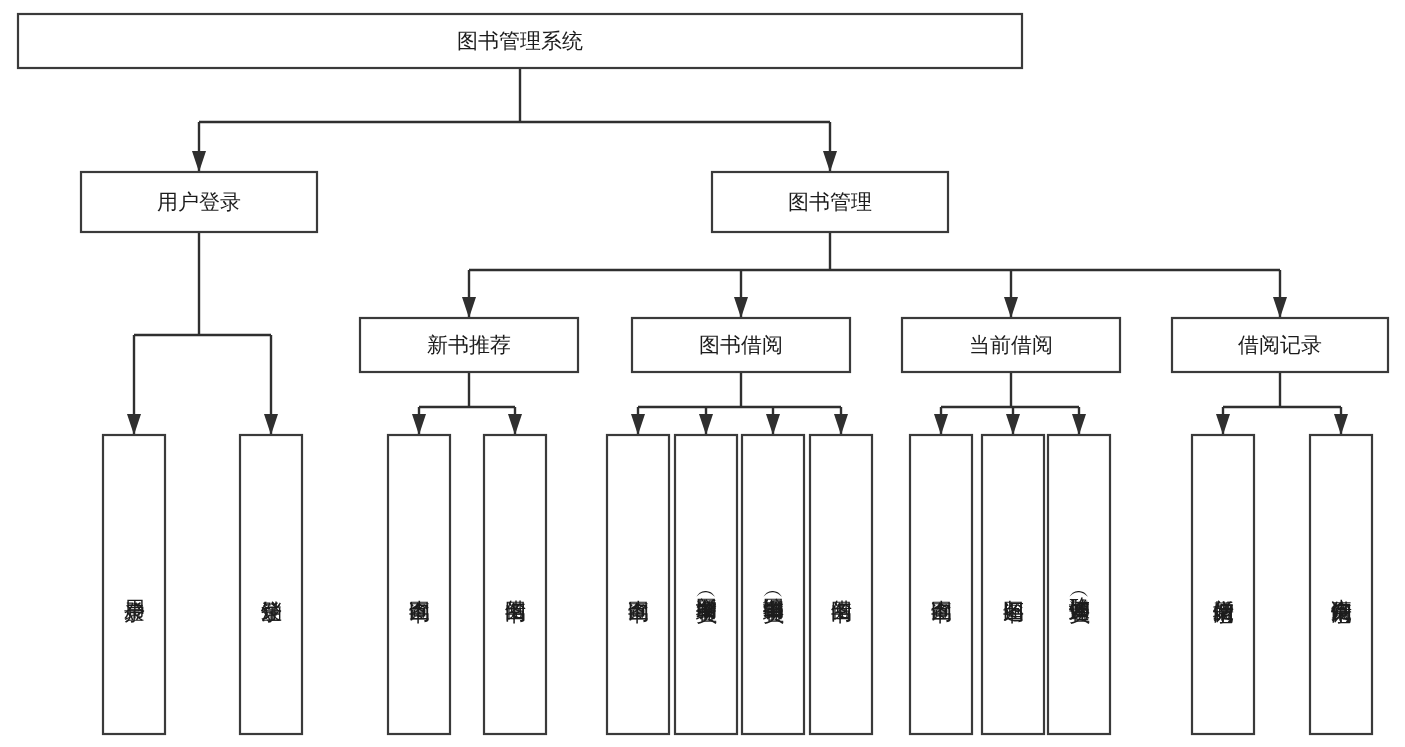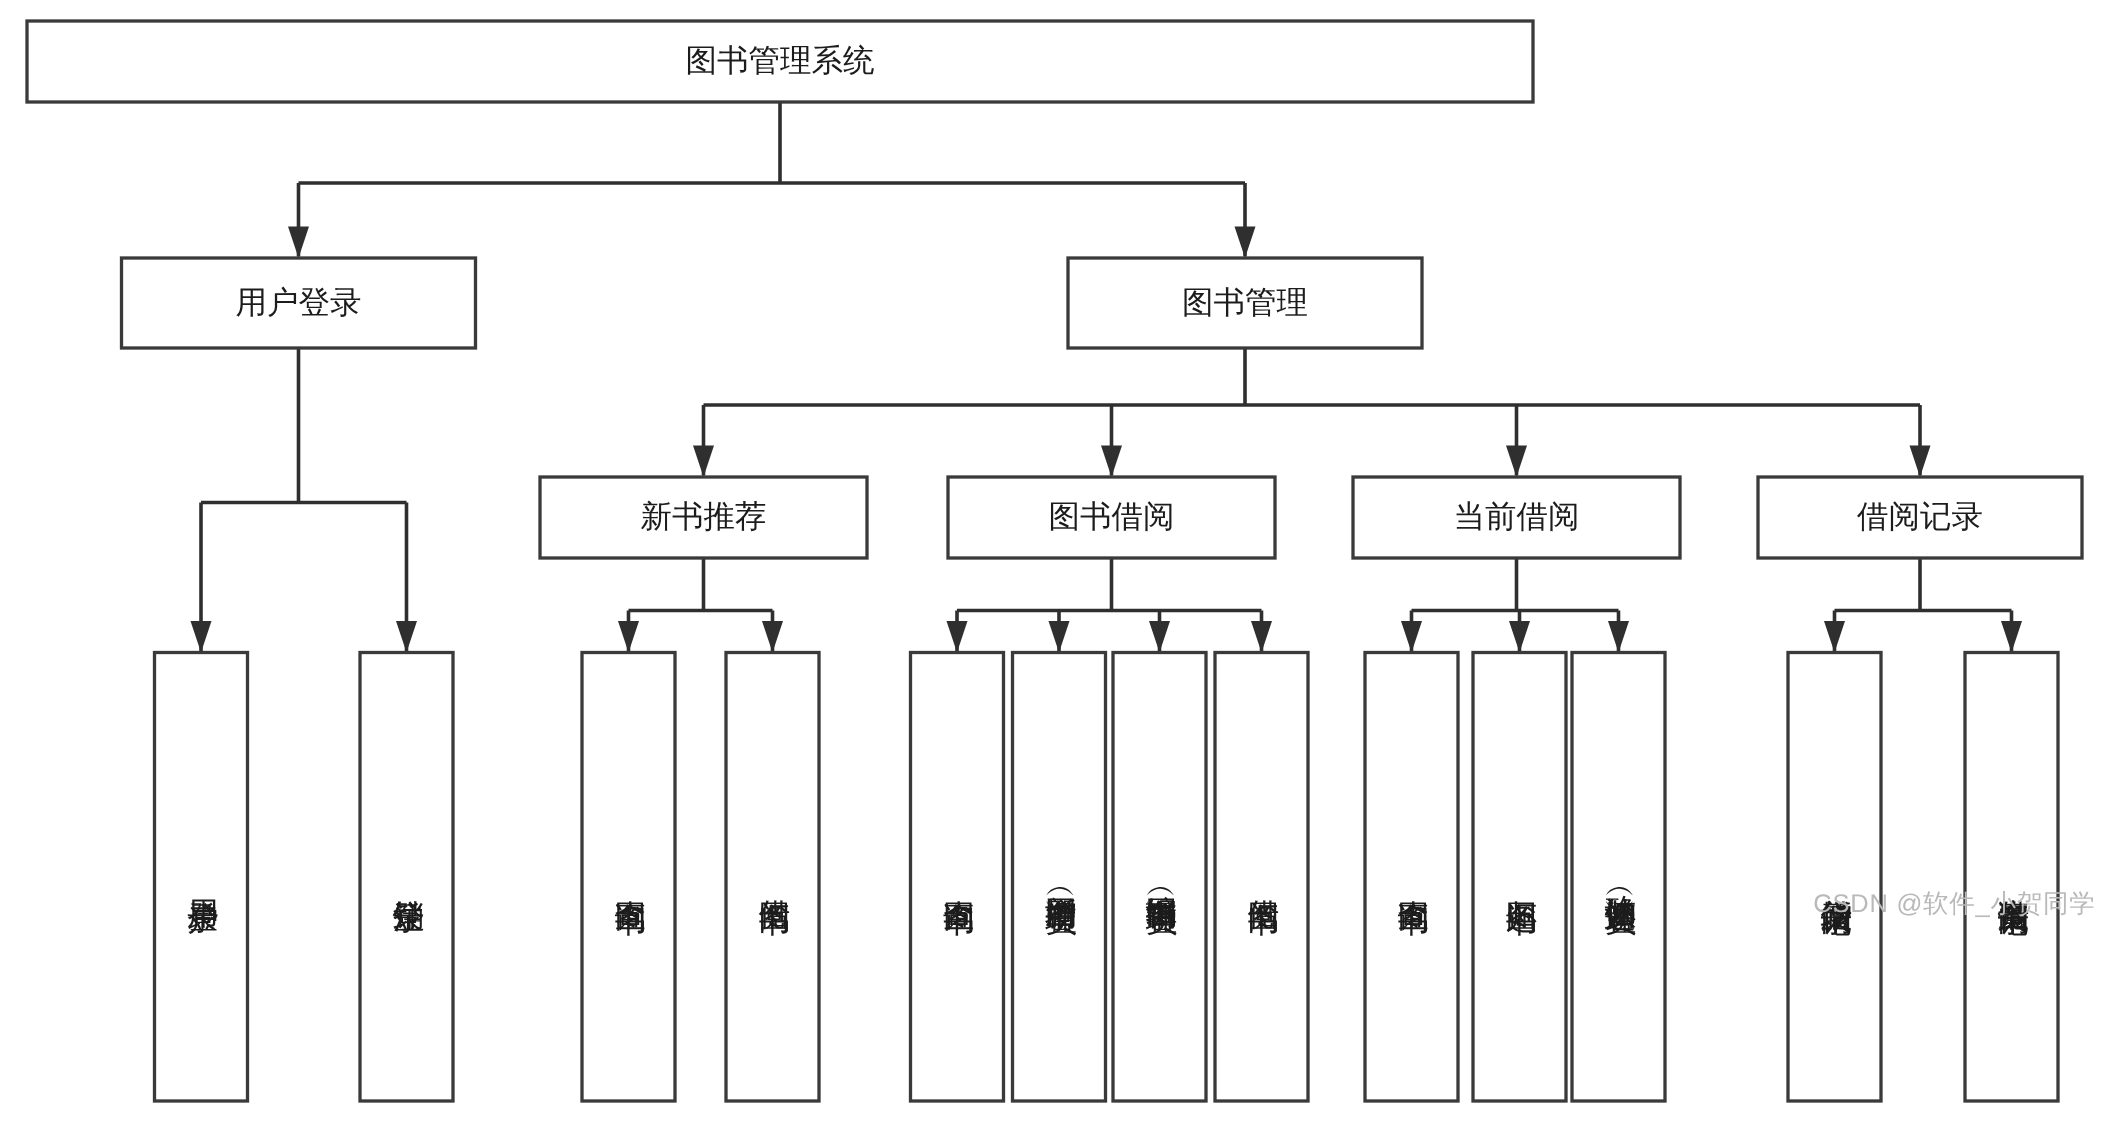--- a/index.html
+++ b/index.html
@@ -193,14 +193,13 @@
       <div class="leaf-label" style="left: 675px; top: 435px; width: 62px; height: 299px;">新增图书（管理员）</div>
       <div class="leaf-label" style="left: 742px; top: 435px; width: 62px; height: 299px;">编辑图书（管理员）</div>
       <div class="leaf-label" style="left: 810px; top: 435px; width: 62px; height: 299px;">借阅图书</div>
       <div class="leaf-label" style="left: 910px; top: 435px; width: 62px; height: 299px;">查询图书</div>
       <div class="leaf-label" style="left: 982px; top: 435px; width: 62px; height: 299px;">归还图书</div>
       <div class="leaf-label" style="left: 1048px; top: 435px; width: 62px; height: 299px;">确认归还（管理员）</div>
       <div class="leaf-label" style="left: 1192px; top: 435px; width: 62px; height: 299px;">新增借阅记录</div>
       <div class="leaf-label" style="left: 1310px; top: 435px; width: 62px; height: 299px;">查询借阅记录</div>
     </div>
 
-  <div class="watermark">CSDN @软件_小贺同学</div>
 </div>
 
 </body></html>

